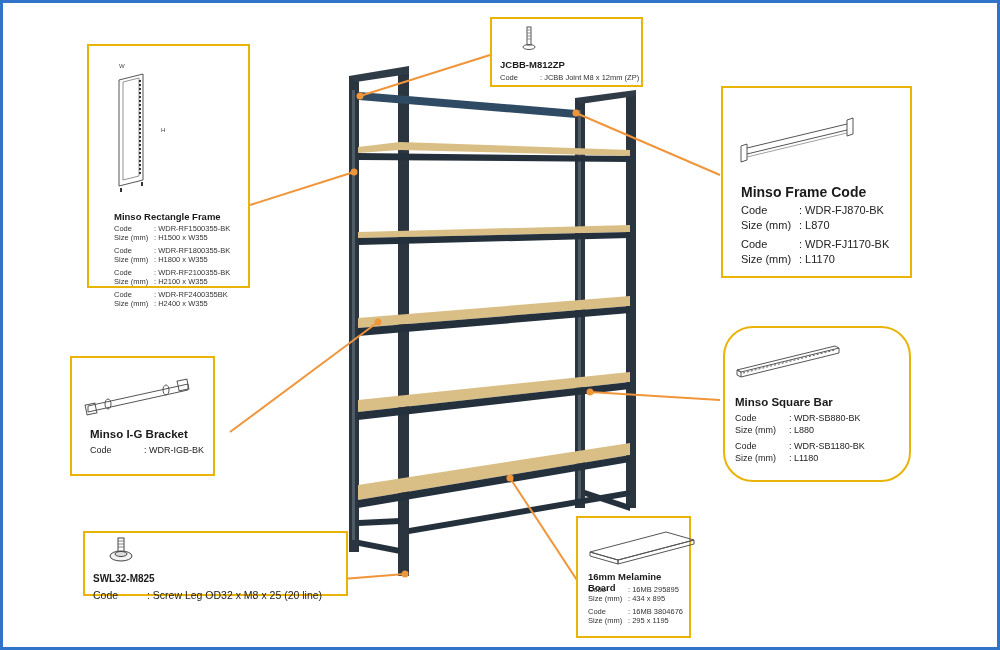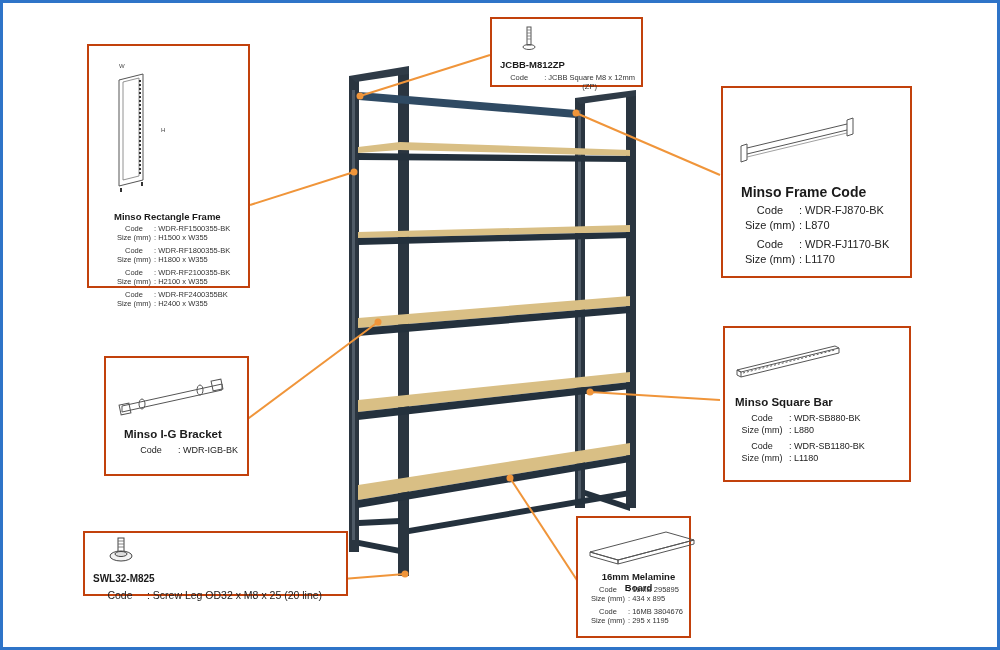--- a/index.html
+++ b/index.html
@@ -1,20 +1,20 @@
 <!DOCTYPE html>
 <html><head>
 <meta charset="utf-8">
 <style>
   html, body { margin:0; padding:0; }
   body { width:1000px; height:650px; background:#ffffff; position:relative; overflow:hidden;
          font-family:"Liberation Sans", sans-serif; color:#1a1a1a; }
   .frame { position:absolute; left:0; top:0; width:1000px; height:650px; box-sizing:border-box;
            border:3px solid #2f74c8; }
-  .box { position:absolute; border:2px solid #c2410c; background:#fff; box-sizing:border-box;text-align:center; }
+  .box { position:absolute; border:2px solid #eab308; background:#fff; box-sizing:border-box; }
   .title-sm { font-weight:bold; font-size:9.5px; }
   .row-sm { font-size:7.5px; line-height:9px; display:flex; color:#333; }
   .row-sm .k { width:40px; }
   .title-lg { font-weight:bold; font-size:14px; }
   .row-lg { font-size:11px; line-height:15px; display:flex; color:#222; }
   .row-lg .k { width:58px; }
   .title-md { font-weight:bold; font-size:11.5px; }
   .row-md { font-size:9px; line-height:12px; display:flex; color:#222; }
   .row-md .k { width:54px; }
   .gap { height:4px; }
@@ -87,21 +87,21 @@
         <line x1="5" y1="5" x2="9" y2="5"></line>
         <line x1="5" y1="8" x2="9" y2="8"></line>
         <line x1="5" y1="11" x2="9" y2="11"></line>
         <line x1="5" y1="14" x2="9" y2="14"></line>
       </g>
     <ellipse cx="7" cy="22" rx="6" ry="2.5" fill="none" stroke="#555"></ellipse>
   </svg>
   <div class="title-sm" style="position:absolute;left:8px;top:40px;">JCBB-M812ZP</div>
   <div class="row-sm" style="position:absolute;left:8px;top:54px;">
     <span class="k">Code</span>
-    <span>: JCBB Square M8 x 12mm (ZP)</span>
+    <span>: JCBB Joint M8 x 12mm (ZP)</span>
   </div>
 </div>
 
 <div class="box" style="left:87px;top:44px;width:163px;height:244px;">
   <svg style="position:absolute;left:20px;top:14px;" width="60" height="140">
     <text x="10" y="8" font-size="6" fill="#444">W</text>
     <text x="52" y="72" font-size="6" fill="#444">H</text>
     <polygon points="10,20 34,14 34,120 10,126" fill="none" stroke="#555" stroke-width="1"></polygon>
     <polygon points="14,22 30,18 30,116 14,120" fill="none" stroke="#777" stroke-width="0.8"></polygon>
     <line x1="31" y1="20" x2="31" y2="114" stroke="#333" stroke-width="2" stroke-dasharray="2,2"></line>
@@ -171,21 +171,21 @@
         <span class="k">Code</span>
         <span>: WDR-FJ1170-BK</span>
       </div>
     <div class="row-lg">
         <span class="k">Size (mm)</span>
         <span>: L1170</span>
       </div>
   </div>
 </div>
 
-<div class="box" style="left:723px;top:326px;width:188px;height:156px;">
+<div class="box" style="left:723px;top:326px;width:188px;height:156px;border-radius:30px;">
   <svg style="position:absolute;left:10px;top:12px;" width="110" height="40">
     <polygon points="2,30 100,6 104,8 6,32" fill="none" stroke="#555"></polygon>
     <polygon points="2,30 6,32 6,37 2,35" fill="none" stroke="#555"></polygon>
     <line x1="6" y1="37" x2="104" y2="13" stroke="#555"></line>
     <line x1="104" y1="8" x2="104" y2="13" stroke="#555"></line>
     <line x1="8" y1="33" x2="100" y2="10" stroke="#333" stroke-dasharray="2,2" stroke-width="0.8"></line>
   </svg>
   <div class="title-md" style="position:absolute;left:10px;top:68px;">Minso Square Bar</div>
   <div style="position:absolute;left:10px;top:84px;">
     <div class="row-md">
@@ -201,21 +201,21 @@
         <span class="k">Code</span>
         <span>: WDR-SB1180-BK</span>
       </div>
     <div class="row-md">
         <span class="k">Size (mm)</span>
         <span>: L1180</span>
       </div>
   </div>
 </div>
 
-<div class="box" style="left:104px;top:356px;width:145px;height:120px;">
+<div class="box" style="left:70px;top:356px;width:145px;height:120px;">
   <svg style="position:absolute;left:12px;top:12px;" width="110" height="50">
     <polygon points="4,36 104,14 104,20 4,42" fill="none" stroke="#555"></polygon>
     <rect x="2" y="34" width="10" height="10" fill="none" stroke="#555" transform="rotate(-12 7 39)"></rect>
     <rect x="94" y="10" width="10" height="10" fill="none" stroke="#555" transform="rotate(-12 99 15)"></rect>
     <ellipse cx="24" cy="34" rx="3" ry="5" fill="none" stroke="#555"></ellipse>
     <ellipse cx="82" cy="20" rx="3" ry="5" fill="none" stroke="#555"></ellipse>
   </svg>
   <div class="title-md" style="position:absolute;left:18px;top:70px;">Minso I-G Bracket</div>
   <div class="row-md" style="position:absolute;left:18px;top:86px;">
     <span class="k">Code</span>

